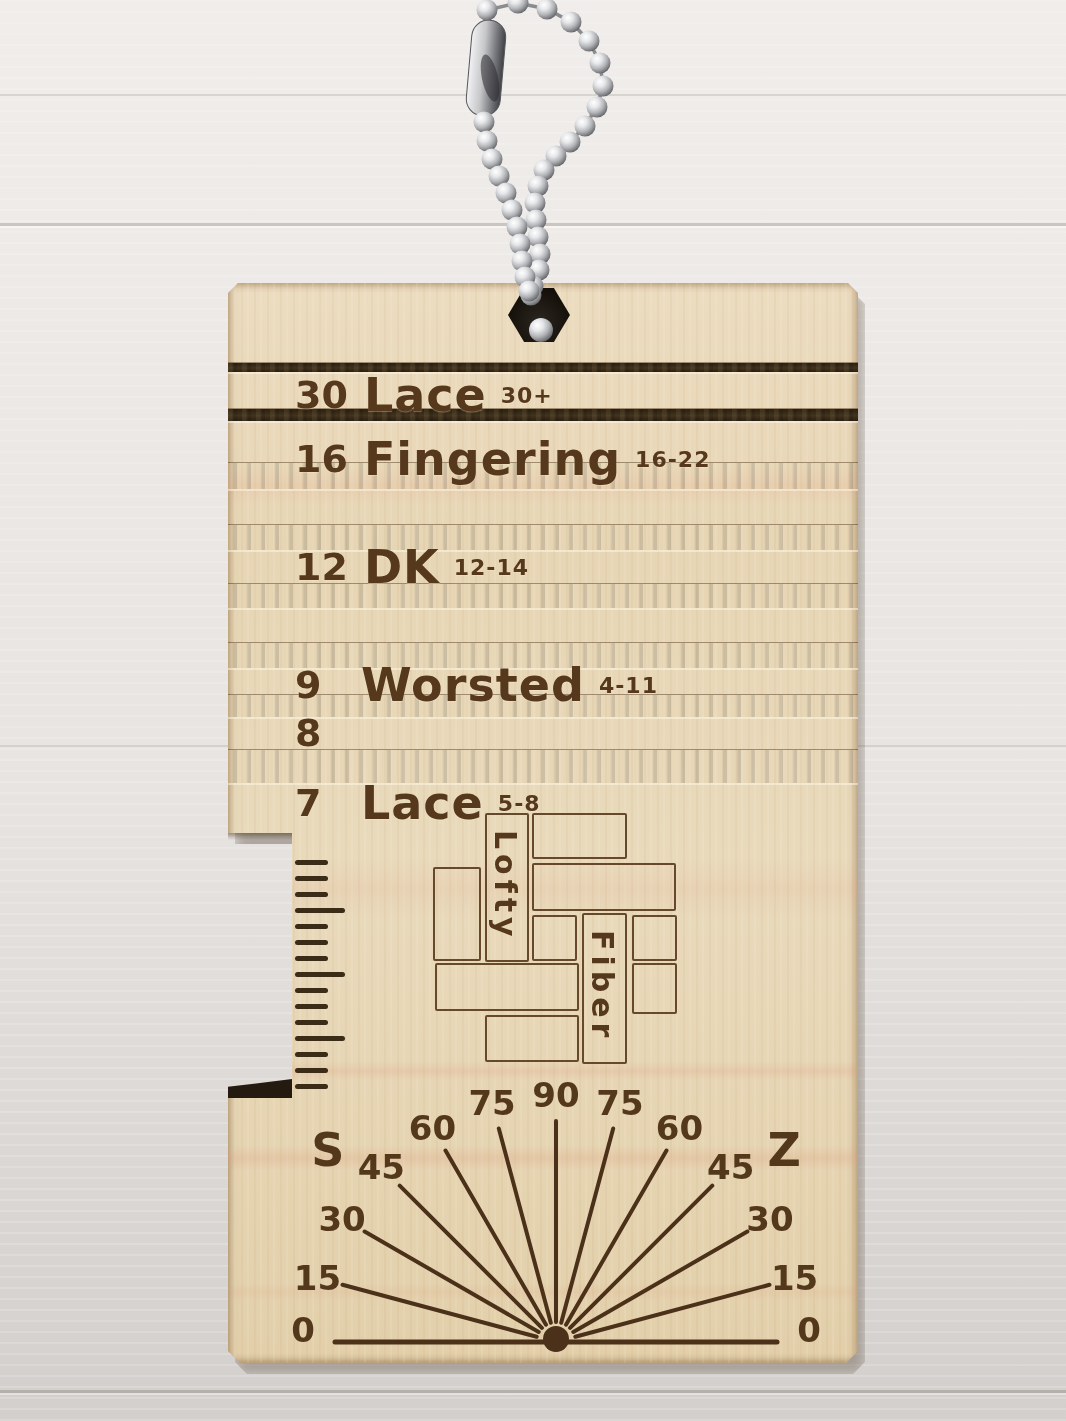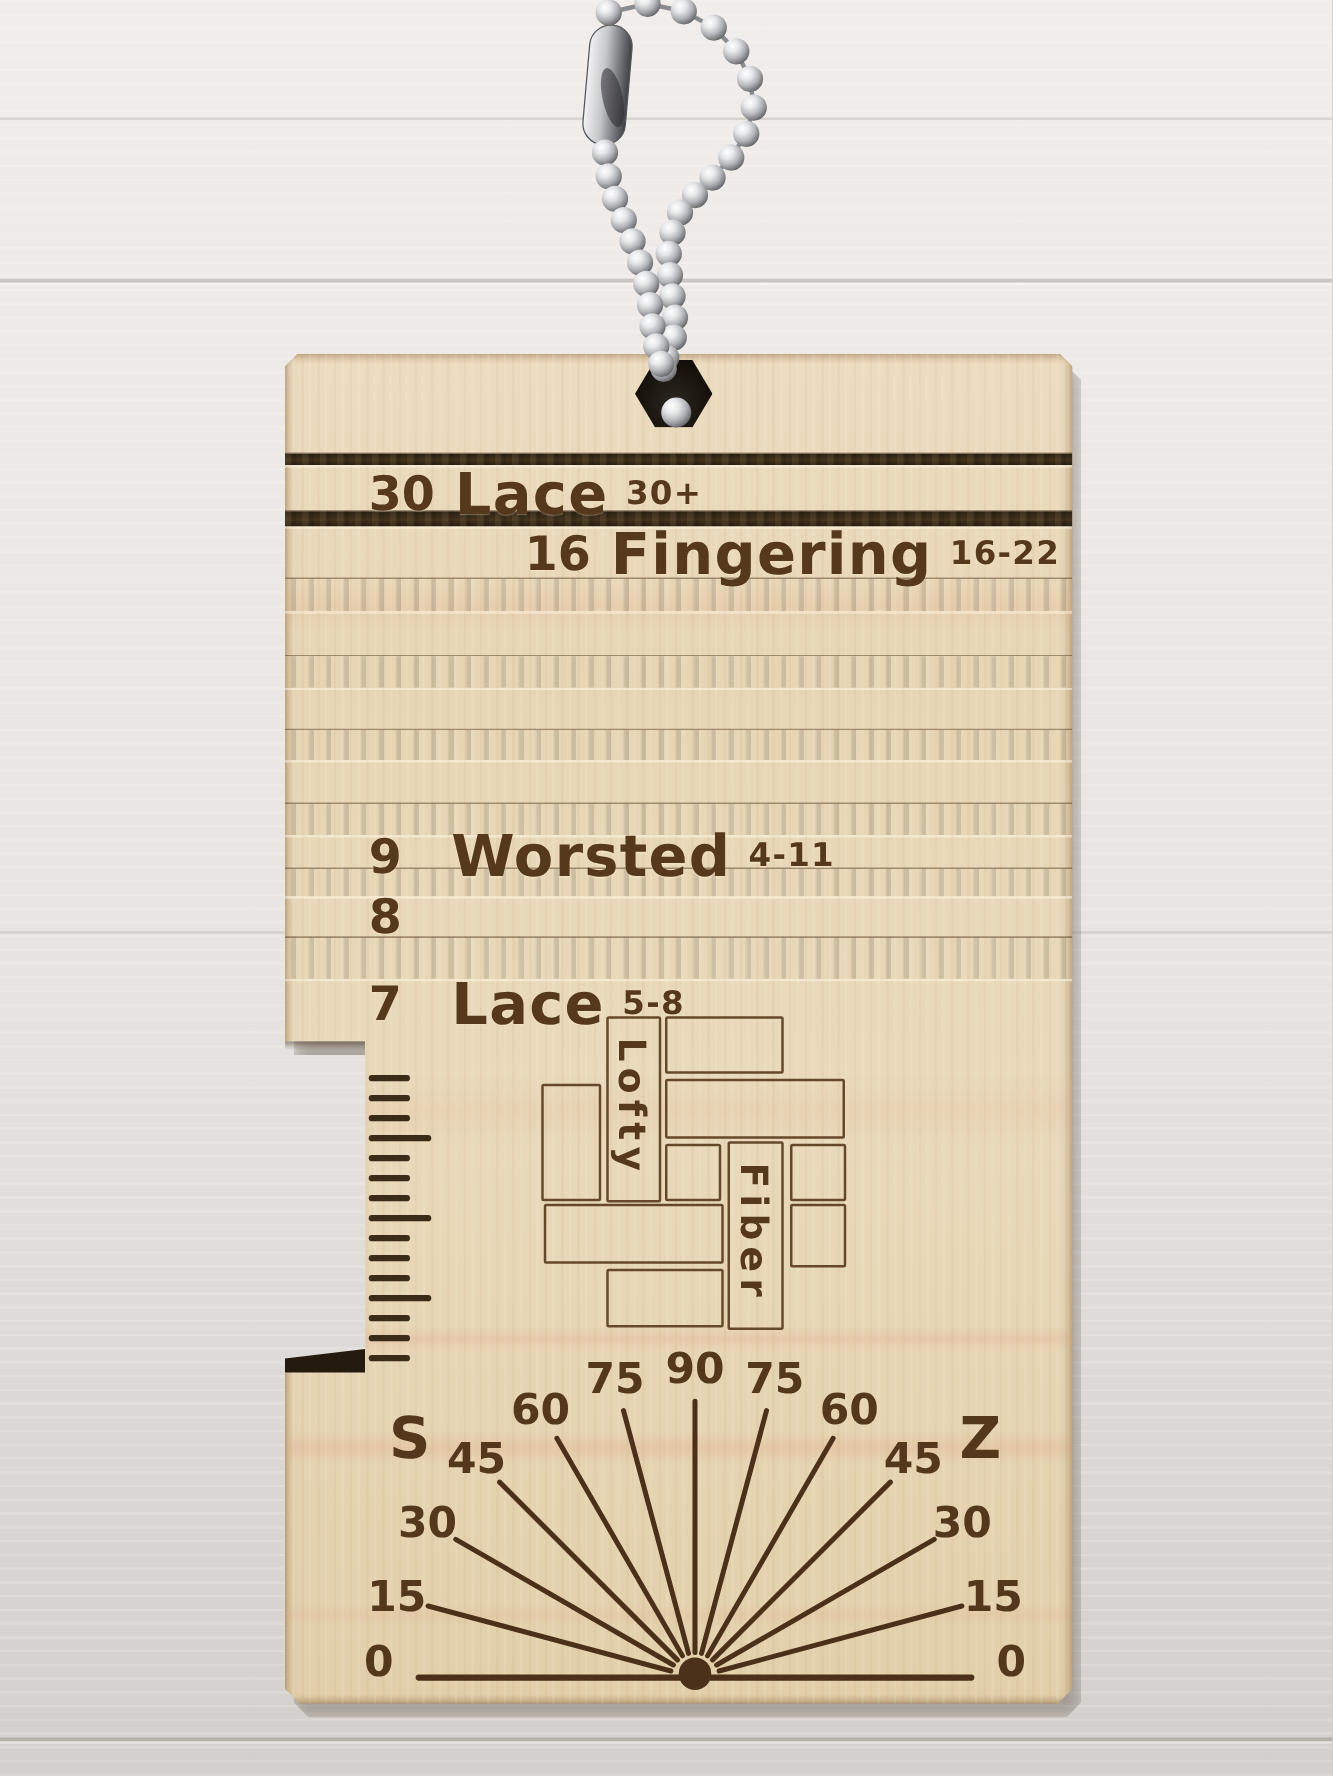--- a/index.html
+++ b/index.html
@@ -37,21 +37,21 @@
     background:linear-gradient(180deg,#241a0e 0%,#3c2e1a 18%,#50402        4 40%,#564429 55%,#4a3a24 78%,#2f2413 100%);
     box-shadow:0 2px 0 rgba(255,248,230,0.5),0 -1px 0 rgba(70,45,20,0.45);}
   .slot::after{content:"";position:absolute;inset:0;opacity:.85;
     background:repeating-linear-gradient(90deg,rgba(222,196,148,0.10) 0 4px,rgba(0,0,0,0.14) 6px 9px,transparent 9px 14px);}
   .slot.thin{background:linear-gradient(180deg,#2a2012,#43331d 55%,#2a2012);}
 
   .row{position:absolute;left:67px;right:10px;display:flex;align-items:center;color:var(--engrave,#56391d);}
   .row span{text-shadow:0 1px 1px rgba(255,240,210,0.35);}
   .wpi{font-size:38px;font-weight:bold;min-width:50px;}
   .yname{font-size:46px;font-weight:bold;margin-left:16px;letter-spacing:1px;}
-  .yrange{font-size:26px;font-weight:bold;margin-left:14px;letter-spacing:1px;}
+  .yrange{font-size:22px;font-weight:bold;margin-left:14px;letter-spacing:1px;}
 
   .ruler{position:absolute;left:67px;top:577px;width:52px;height:245px;}
   .tick{position:absolute;left:0;height:5px;background:#3b2c18;border-radius:2.5px;}
 
   .lrect{position:absolute;border:2.5px solid #66492a;border-radius:2px;background:transparent;}
   .vword{position:absolute;display:flex;align-items:center;justify-content:center;}
   .vword span{writing-mode:vertical-rl;font-weight:bold;font-size:30px;letter-spacing:5px;
     color:var(--engrave,#56391d);text-shadow:0 1px 1px rgba(255,240,210,0.3);}
 
   #fan-svg{position:absolute;inset:0;width:630px;height:1080px;overflow:visible;}
@@ -95,24 +95,29 @@
     <div class="slot" style="top:301px;height:24px;"></div>
     <div class="slot" style="top:360px;height:25px;"></div>
     <div class="slot" style="top:412px;height:22px;"></div>
     <div class="slot" style="top:467px;height:33px;"></div>
 
     <div class="row" style="top:90px;height:44px;">
       <span class="wpi">30</span>
       <span class="yname">Lace</span>
       <span class="yrange">30+</span>
     </div>
-    <div class="row" style="top:142px;height:36px;justify-content:flex-end;">
+    <div class="row" style="top:158px;height:36px;">
       <span class="wpi">16</span>
       <span class="yname">Fingering</span>
       <span class="yrange">16-22</span>
+    </div>
+    <div class="row" style="top:267px;height:34px;">
+      <span class="wpi">12</span>
+      <span class="yname">DK</span>
+      <span class="yrange">12-14</span>
     </div>
     <div class="row" style="top:385px;height:34px;">
       <span class="wpi">9</span>
       <span class="yname">Worsted</span>
       <span class="yrange">4-11</span>
     </div>
     <div class="row" style="top:434px;height:32px;">
       <span class="wpi">8</span>
       <span class="yname"></span>
       <span class="yrange"></span>

